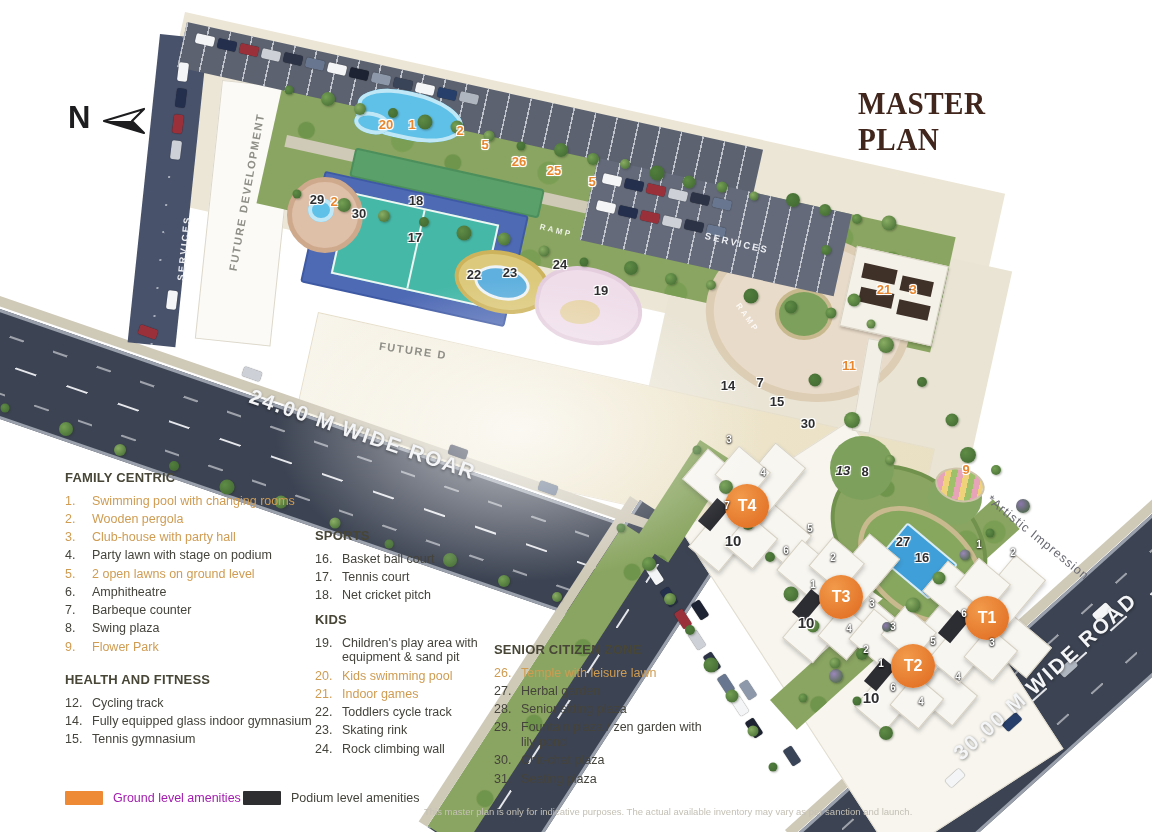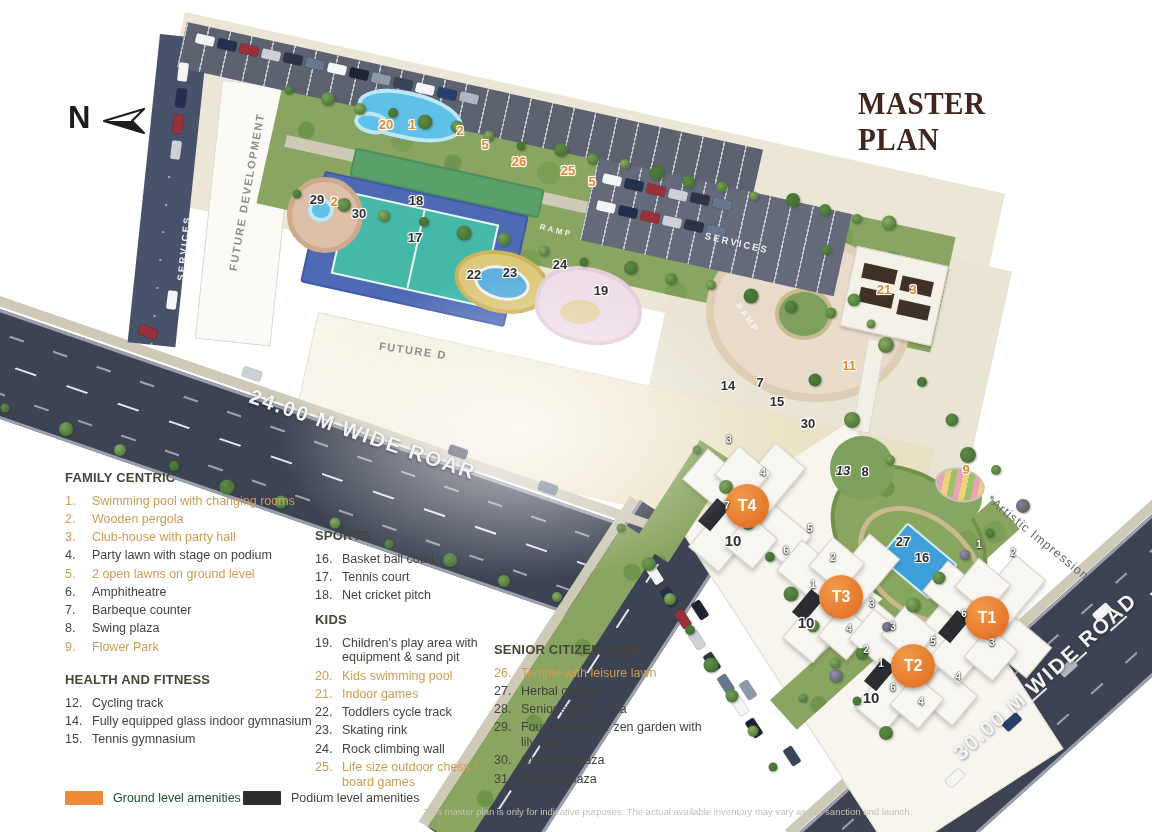--- a/index.html
+++ b/index.html
@@ -77,21 +77,21 @@
   .sec-title{font:700 13px/1.2 "Liberation Sans",sans-serif;color:#474637;letter-spacing:.2px;margin:0 0 8px 0;}
   .li-item{display:flex;font:400 12.5px/1.18 "Liberation Sans",sans-serif;margin-bottom:3.5px;}
   .li-item .n{width:27px;flex:none;}
   .li-item.podium{color:#45443c;}
   .li-item.ground{color:#cf9c52;}
   #footer-legend{position:absolute;left:65px;top:789px;height:20px;}
   .sw{position:absolute;width:38px;height:14px;top:2px;border-radius:1px;}
   .sw.ground{left:0;background:#ee8a35;}
   .sw.podium{left:178px;background:#2e2e30;}
   .sw-label{position:absolute;top:2px;font:400 12.5px/1.2 "Liberation Sans",sans-serif;white-space:nowrap;}
-  .sw-label.ground{left:48px;color:#14532d;}
+  .sw-label.ground{left:48px;color:#a21caf;}
   .sw-label.podium{left:226px;color:#45443c;}
   #disclaimer{position:absolute;left:424px;top:806px;font:400 9.5px/1.2 "Liberation Sans",sans-serif;color:#c4c0b5;}
   .vignette{position:absolute;inset:0;pointer-events:none;
     background:radial-gradient(ellipse 340px 210px at 520px 430px,rgba(255,255,255,.7),rgba(255,255,255,0) 72%);}
   
   .pool{background:#5fc0e8;box-shadow:inset 0 0 0 4px #bfe7f6;}
   .court-outer{background:#4f6ab5;border:2px solid #3f5aa5;border-radius:3px;}
   .court-inner{position:absolute;background:#45b8a8;border:2px solid #eef6f4;}
   .court-inner:before{content:"";position:absolute;left:50%;top:0;bottom:0;width:2px;background:#eef6f4;}
   .bld{background:#f4f1e8;border:1px solid #d8d3c4;box-shadow:1px 2px 3px rgba(0,0,0,.2);}
@@ -346,21 +346,21 @@
       <div class="mlab future-label" style="left: 247px; top: 192px; transform: translate(-50%, -50%) rotate(-80deg);">FUTURE DEVELOPMENT</div>
       <div class="mlab future-label" style="left: 413px; top: 351px; transform: translate(-50%, -50%) rotate(8deg);">FUTURE D</div>
       <div class="mlab ramp-label" style="left: 556px; top: 231px; transform: translate(-50%, -50%) rotate(14deg);">RAMP</div>
       <div class="mlab ramp-label" style="left: 747px; top: 318px; transform: translate(-50%, -50%) rotate(55deg);">RAMP</div>
       <div class="mlab artistic-label" style="left: 1038px; top: 538px; transform: translate(-50%, -50%) rotate(39deg);">*Artistic Impression</div>
       <div class="mk ground" style="left: 378px; top: 124px;">20</div>
       <div class="mk ground" style="left: 404px; top: 124px;">1</div>
       <div class="mk ground" style="left: 452px; top: 130px;">2</div>
       <div class="mk ground" style="left: 477px; top: 144px;">5</div>
       <div class="mk ground" style="left: 511px; top: 161px;">26</div>
-      <div class="mk ground" style="left: 560px; top: 170px;">25</div>
+      <div class="mk ground" style="left: 546px; top: 170px;">25</div>
       <div class="mk ground" style="left: 584px; top: 181px;">5</div>
       <div class="mk ground" style="left: 326px; top: 201px;">2</div>
       <div class="mk ground" style="left: 876px; top: 289px;">21</div>
       <div class="mk ground" style="left: 905px; top: 289px;">3</div>
       <div class="mk ground" style="left: 841px; top: 365px;">11</div>
       <div class="mk ground" style="left: 958px; top: 469px;">9</div>
       <div class="mk podium" style="left: 309px; top: 199px;">29</div>
       <div class="mk podium" style="left: 351px; top: 213px;">30</div>
       <div class="mk podium" style="left: 408px; top: 200px;">18</div>
       <div class="mk podium" style="left: 407px; top: 237px;">17</div>
@@ -500,24 +500,20 @@
           <span class="t">Toddlers cycle track</span>
         </div>
         <div class="li-item podium">
           <span class="n">23.</span>
           <span class="t">Skating rink</span>
         </div>
         <div class="li-item podium">
           <span class="n">24.</span>
           <span class="t">Rock climbing wall</span>
         </div>
-        <div class="li-item ground">
-          <span class="n">25.</span>
-          <span class="t">Life size outdoor chess / board games</span>
-        </div>
       </div>
       <div class="sec" style="left: 494px; top: 642px; width: 220px;">
         <div class="sec-title">SENIOR CITIZEN ZONE</div>
         <div class="li-item ground">
           <span class="n">26.</span>
           <span class="t">Temple with leisure lawn</span>
         </div>
         <div class="li-item podium">
           <span class="n">27.</span>
           <span class="t">Herbal garden</span>

